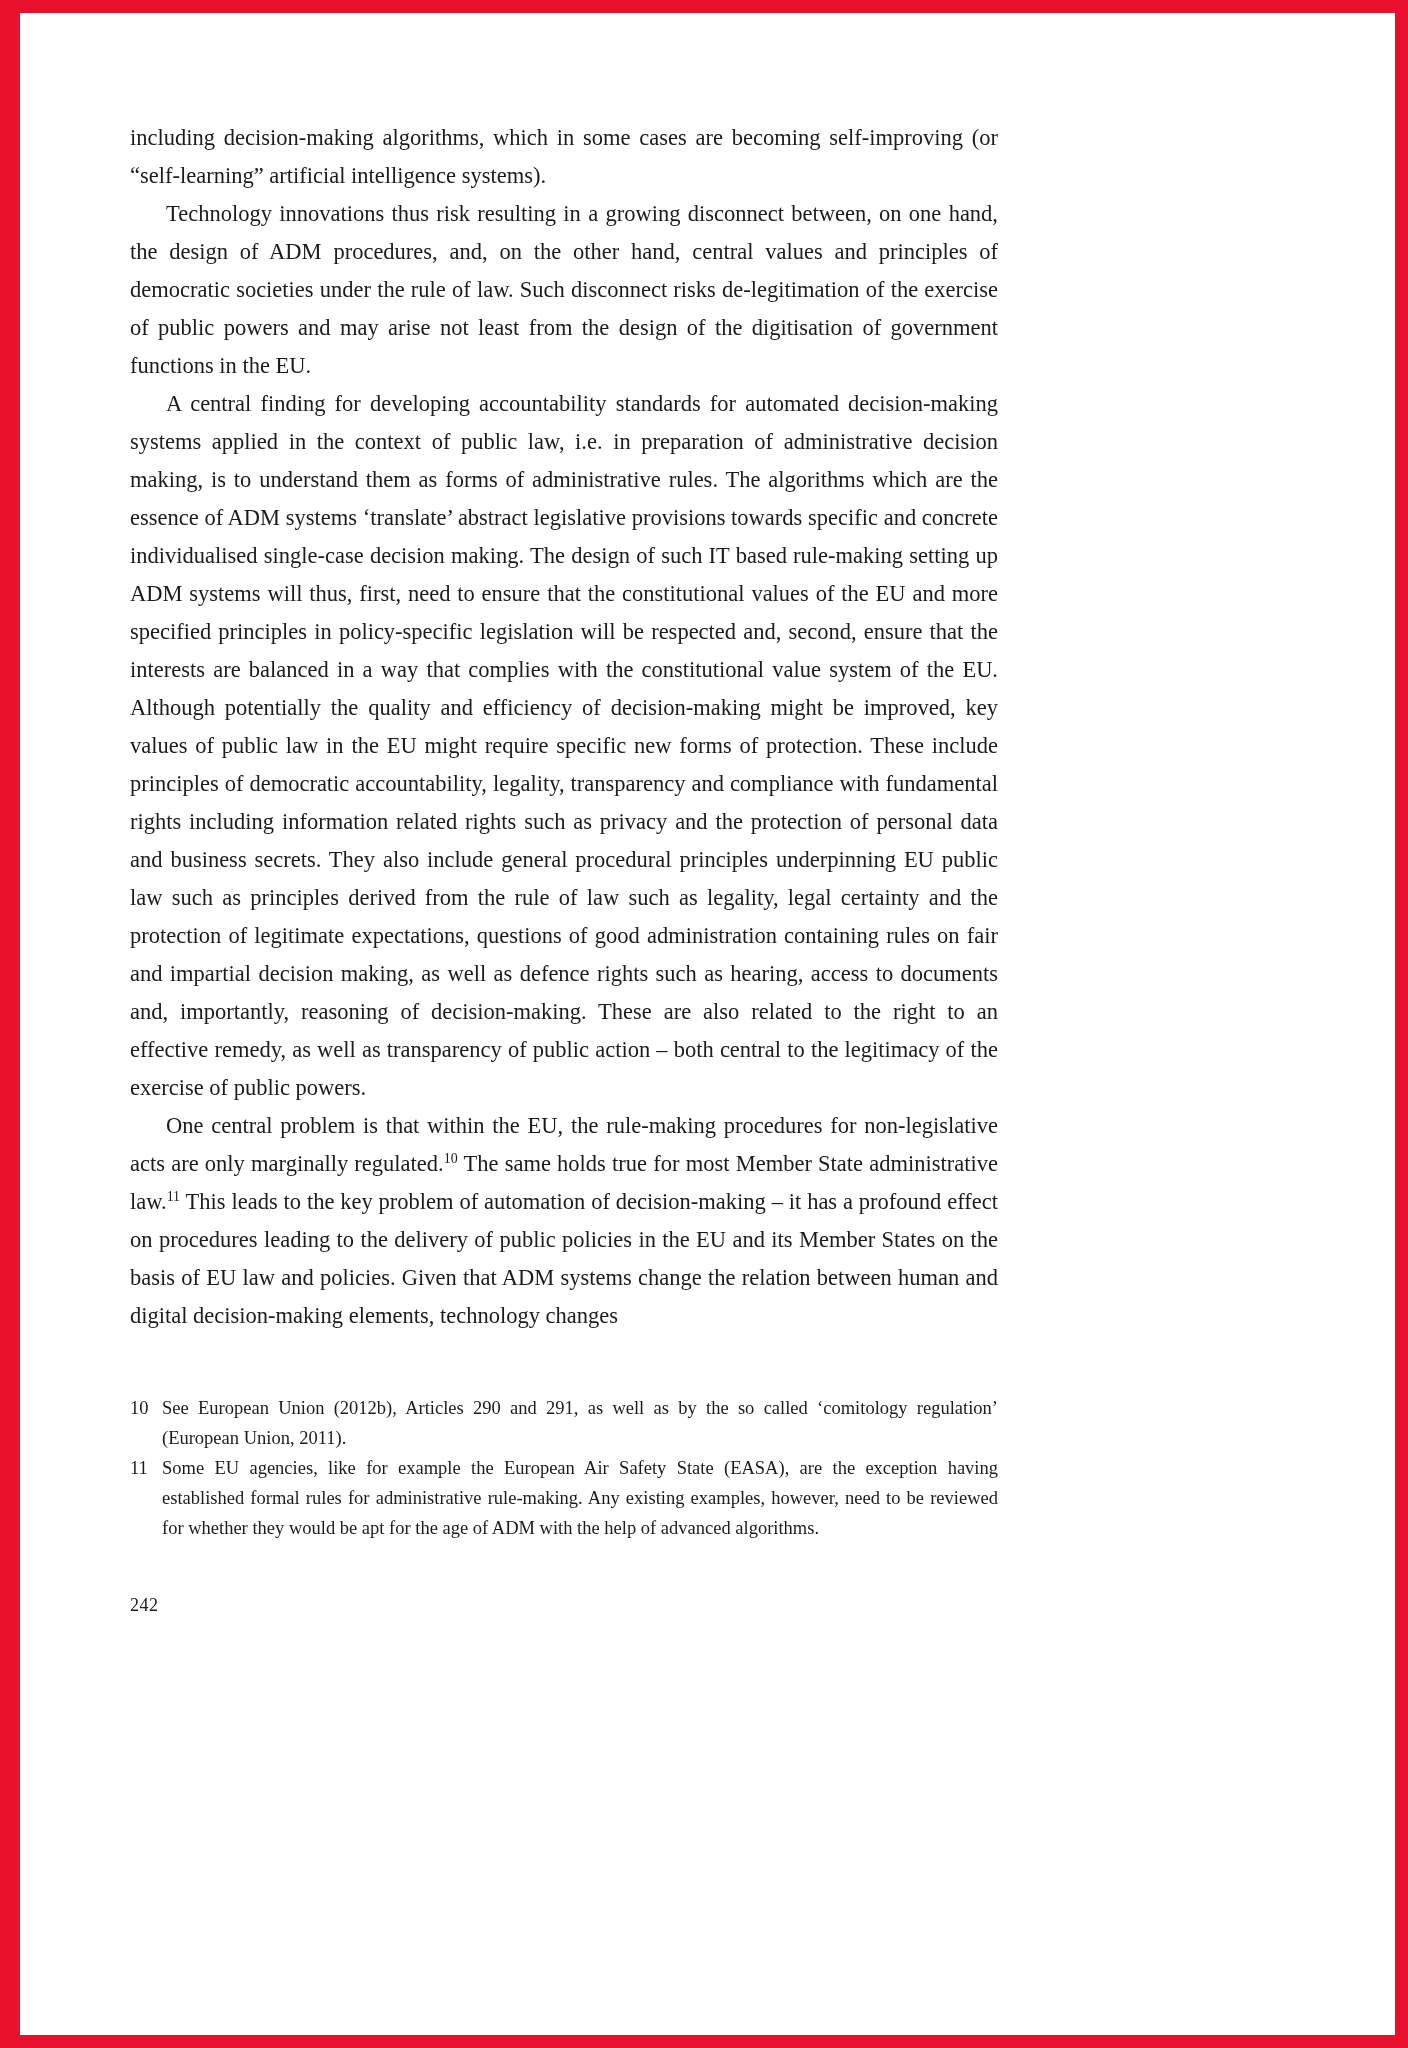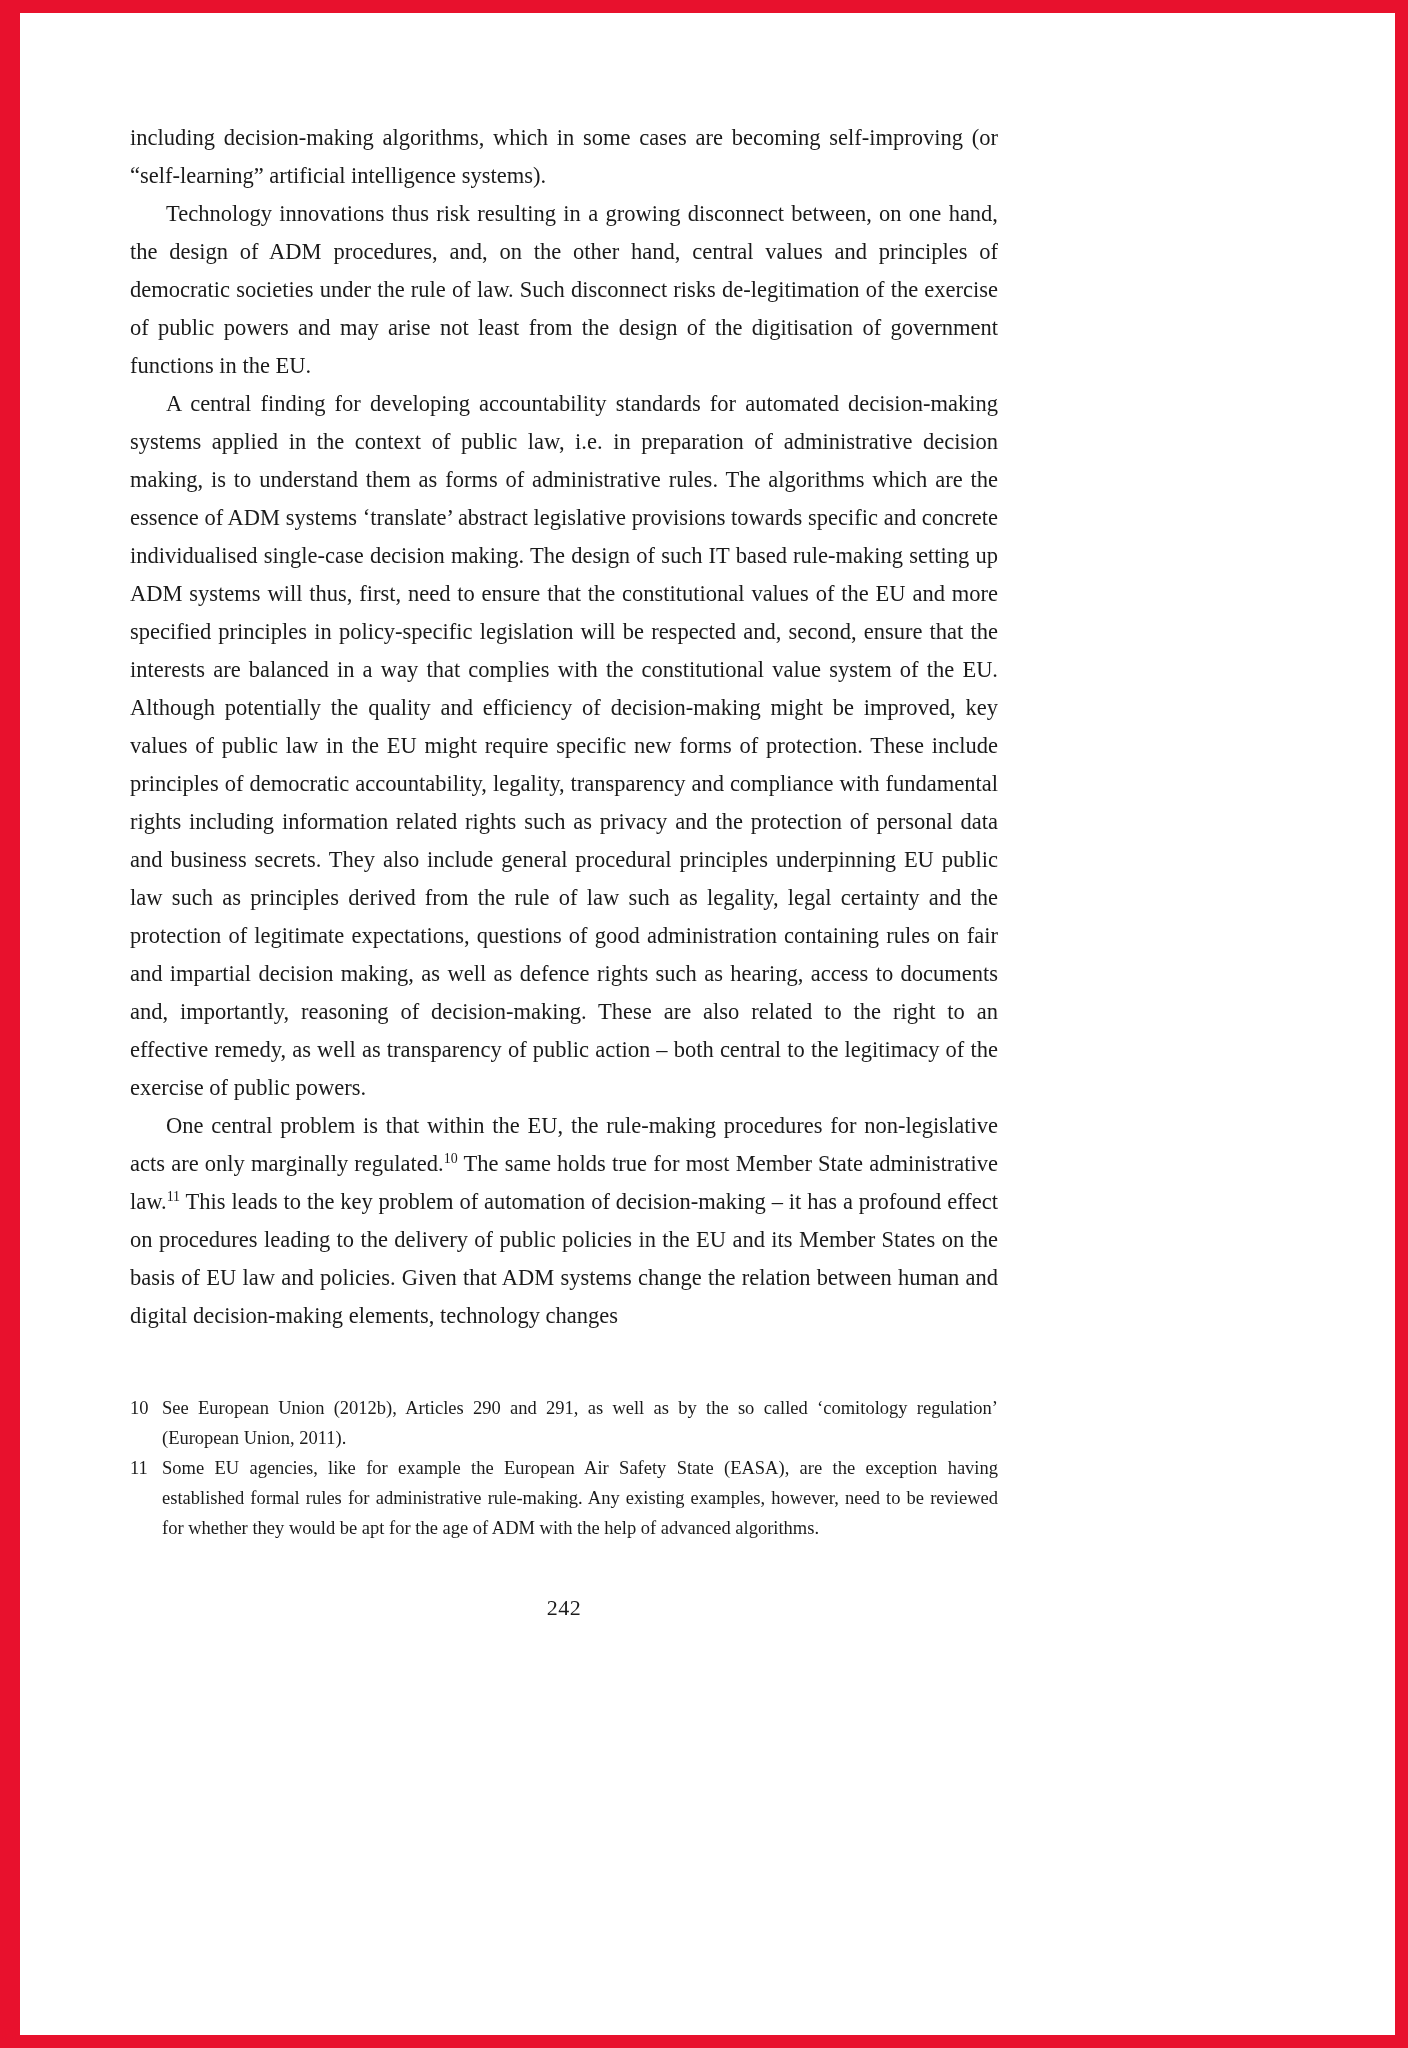--- a/index.html
+++ b/index.html
@@ -51,22 +51,22 @@
   }
   .footnote .marker {
     flex: 0 0 32px;
   }
   .footnote .fntext {
     flex: 1 1 auto;
     text-align: justify;
   }
   .page-number {
     margin-top: 52px;
-    text-align: center;
-    font-size: 22px;
+    text-align: left;
+    font-size: 18px;
     letter-spacing: 0.5px;
     color: #1b1b1b;
   }
 </style>
 </head>
 <body>
 
 <div class="page">
   <div class="content">
 

